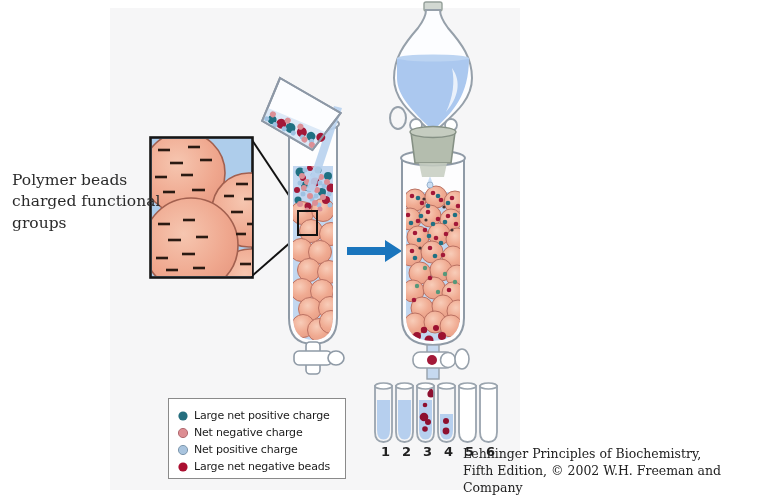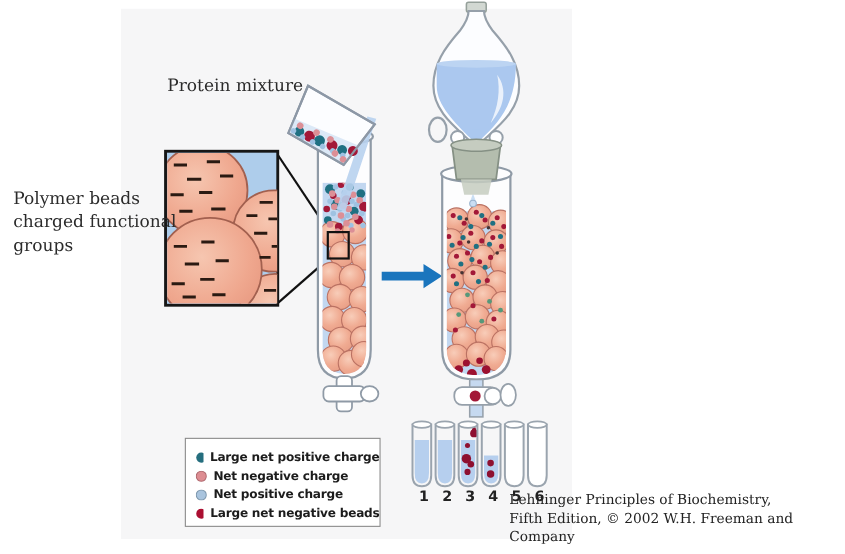--- a/index.html
+++ b/index.html
@@ -7,21 +7,21 @@
           font-family:"DejaVu Serif", serif;}
   .panel{position:absolute;left:110px;top:8px;width:410px;height:482px;background:#f6f6f7;}
   svg.fig{position:absolute;left:0;top:0;}
   .lbl{position:absolute;color:#2b2b2b;font-size:15.5px;line-height:1.38;}
   .lbl-protein{left:152px;top:68px;white-space:nowrap;}
   .lbl-polymer{left:12px;top:170px;}
   .legend{position:absolute;left:168px;top:398px;width:178px;height:81px;background:#ffffff;
           border:1.5px solid #8a8a8a;box-sizing:border-box;padding:8px 0 0 9px;
           font-family:"DejaVu Sans", sans-serif;}
   .legend-row{display:flex;align-items:center;gap:6px;height:17px;}
-  .legend-row span.txt{font-size:11px;font-weight:700;color:#1c1c1c;white-space:nowrap;letter-spacing:-0.2px;}
+  .legend-row span.txt{font-size:11px;font-weight:400;color:#1c1c1c;white-space:nowrap;letter-spacing:-0.2px;}
   .tube-numbers{position:absolute;left:375px;top:444px;width:126px;display:flex;
           font-family:"DejaVu Sans", sans-serif;}
   .tube-numbers span{width:21px;text-align:center;font-size:13px;font-weight:700;color:#222;}
   .attribution{position:absolute;left:463px;top:446px;width:260px;font-size:12.5px;
           line-height:1.35;color:#222;}
 </style>
 </head>
 <body>
 
 <div class="canvas">
@@ -374,21 +374,20 @@
         <path d="M459,386 L459,432 Q459,442 467.5,442 Q476,442 476,432 L476,386 Z" fill="#fff" stroke="#9aa4ae" stroke-width="1.8"></path>
         <ellipse cx="467.5" cy="386" rx="8.5" ry="3" fill="#fff" stroke="#9aa4ae" stroke-width="1.6"></ellipse>
       </g>
       <g>
         <path d="M480,386 L480,432 Q480,442 488.5,442 Q497,442 497,432 L497,386 Z" fill="#fff" stroke="#9aa4ae" stroke-width="1.8"></path>
         <ellipse cx="488.5" cy="386" rx="8.5" ry="3" fill="#fff" stroke="#9aa4ae" stroke-width="1.6"></ellipse>
       </g>
     </g>
   </svg>
 
-  <div class="lbl lbl-protein">Protein mixture</div>
 
   <div class="lbl lbl-polymer">
     <div>Polymer beads</div>
     <div>charged functional</div>
     <div>groups</div>
   </div>
 
   <div class="legend">
     <div class="legend-row">
       <svg width="10" height="10">

